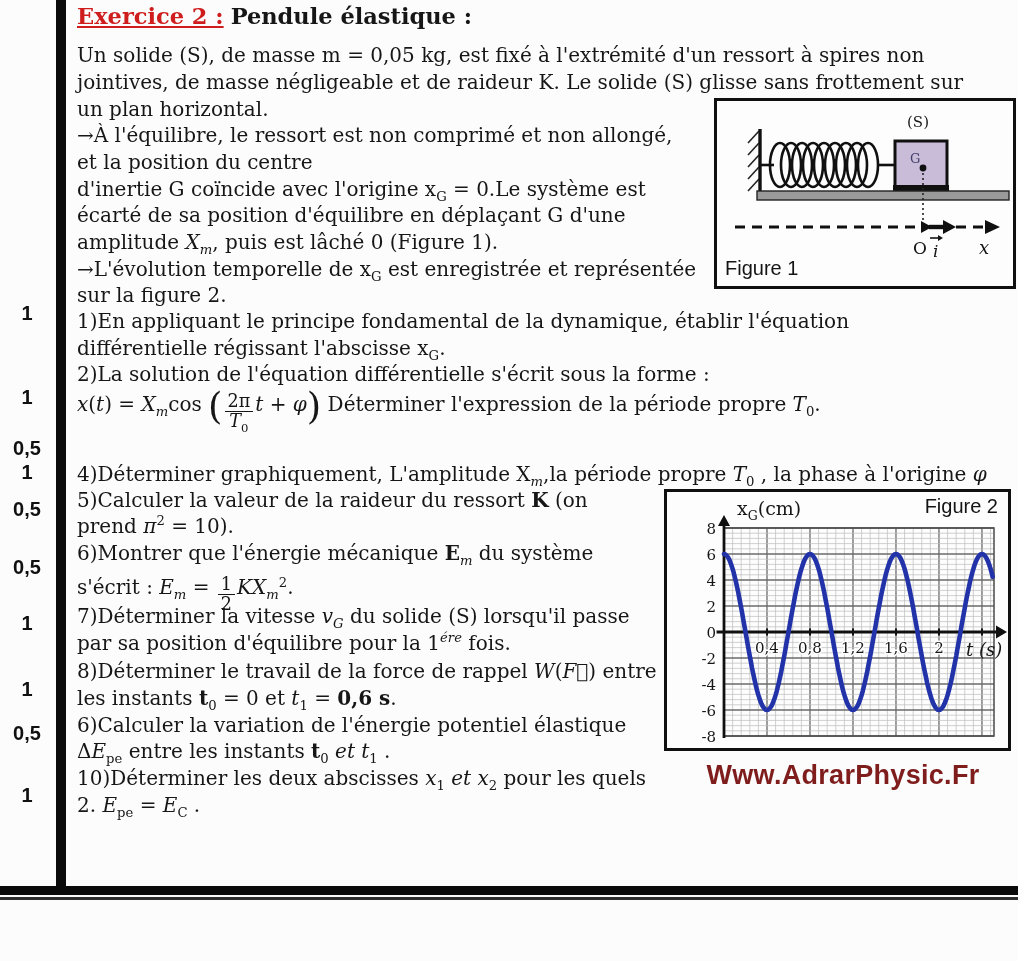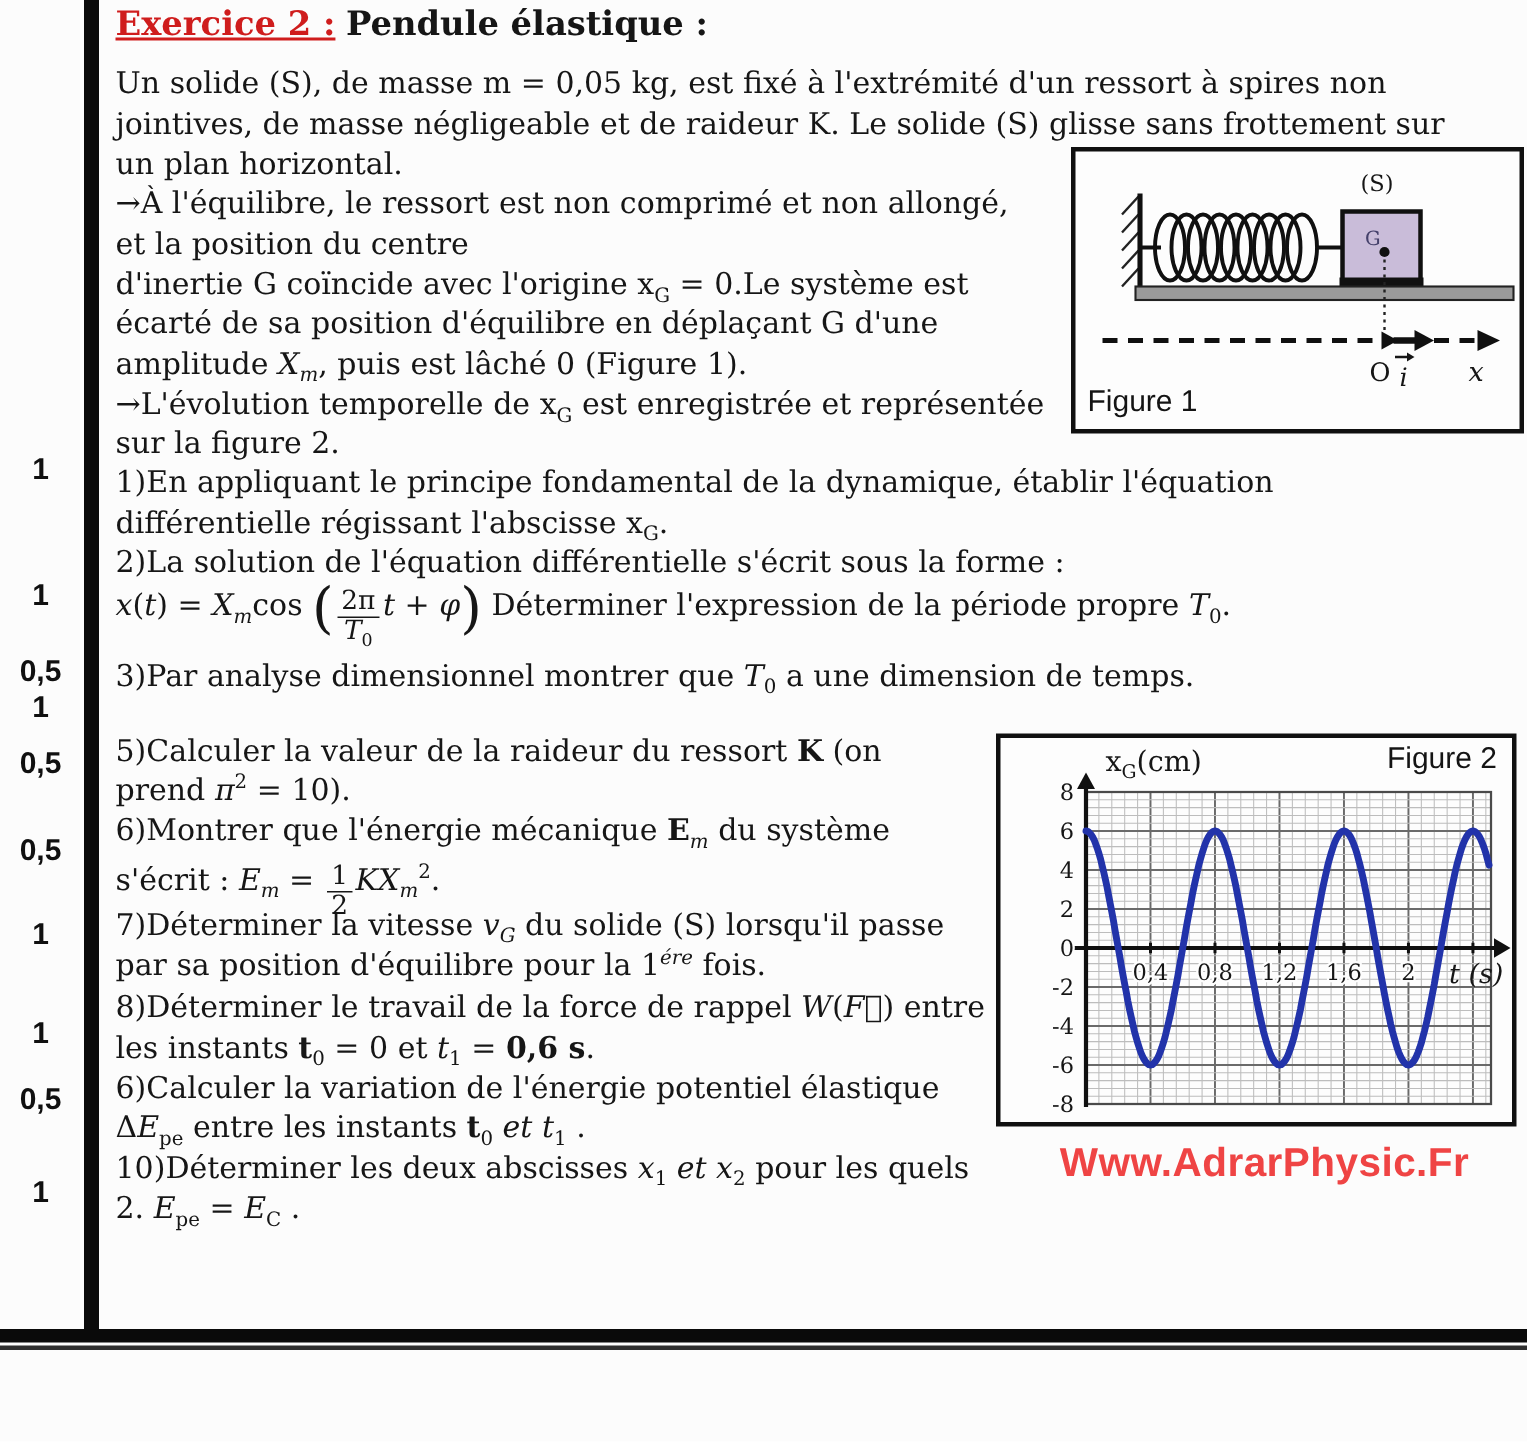--- a/index.html
+++ b/index.html
@@ -63,21 +63,21 @@
   <div class="tline" style="top:149px">et la position du centre</div>
   <div class="tline" style="top:176px">d'inertie G coïncide avec l'origine x<sub>G</sub> = 0.Le système est</div>
   <div class="tline" style="top:202px">écarté de sa position d'équilibre en déplaçant G d'une</div>
   <div class="tline" style="top:229px">amplitude <i>X<sub>m</sub></i>, puis est lâché 0 (Figure 1).</div>
   <div class="tline" style="top:256px">→L'évolution temporelle de x<sub>G</sub> est enregistrée et représentée</div>
   <div class="tline" style="top:282px">sur la figure 2.</div>
   <div class="tline" style="top:308px">1)En appliquant le principe fondamental de la dynamique, établir l'équation</div>
   <div class="tline" style="top:335px">différentielle régissant l'abscisse x<sub>G</sub>.</div>
   <div class="tline" style="top:361px">2)La solution de l'équation différentielle s'écrit sous la forme :</div>
   <div class="tline eq" style="top:381px"><i>x</i>(<i>t</i>) = <i>X</i><sub><i>m</i></sub>cos <span class="bigp">(</span><span class="frac"><span class="num">2π</span><span class="den"><i>T</i><sub>0</sub></span></span><i>t</i> + <i>φ</i><span class="bigp">)</span>  Déterminer l'expression de la période propre <i>T</i><sub>0</sub>.</div>
-  <div class="tline" style="top:437px">3)Par analyse dimensionnel montrer que <i>T</i><sub>0</sub> a une dimension de temps.</div>
+  <div class="tline" style="top:461px">4)Déterminer graphiquement, L'amplitude X<sub><i>m</i></sub>,la période propre <i>T</i><sub>0</sub> , la phase à l'origine <i>φ</i></div>
   <div class="tline" style="top:487px">5)Calculer la valeur de la raideur du ressort <b>K</b> (on</div>
   <div class="tline" style="top:513px">prend <i>π</i><sup>2</sup> = 10).</div>
   <div class="tline" style="top:540px">6)Montrer que l'énergie mécanique <b>E</b><sub><i>m</i></sub> du système</div>
   <div class="tline eq" style="top:564px">s'écrit : <i>E<sub>m</sub></i> = <span class="frac"><span class="num">1</span><span class="den">2</span></span><i>KX</i><sub><i>m</i></sub><sup>2</sup>.</div>
   <div class="tline" style="top:603px">7)Déterminer la vitesse <i>v<sub>G</sub></i> du solide (S) lorsqu'il passe</div>
   <div class="tline" style="top:630px">par sa position d'équilibre pour la 1<sup><i>ére</i></sup> fois.</div>
   <div class="tline" style="top:658px">8)Déterminer le travail de la force de rappel <i>W</i>(<i>F⃗</i>) entre</div>
   <div class="tline" style="top:685px">les instants <b>t</b><sub>0</sub> = 0 et <i>t</i><sub>1</sub> = <b>0,6 s</b>.</div>
   <div class="tline" style="top:712px">6)Calculer la variation de l'énergie potentiel élastique</div>
   <div class="tline" style="top:738px">Δ<i>E</i><sub>pe</sub> entre les instants <b>t</b><sub>0</sub> <i>et</i> <i>t</i><sub>1</sub> .</div>
@@ -241,15 +241,15 @@
         <text x="185.98089171974522" y="161" text-anchor="middle" font-size="15" fill="#161616" font-family="DejaVu Serif, serif" stroke="#fdfdfd" stroke-width="3" paint-order="stroke">1,2</text>
         <text x="228.97452229299364" y="161" text-anchor="middle" font-size="15" fill="#161616" font-family="DejaVu Serif, serif" stroke="#fdfdfd" stroke-width="3" paint-order="stroke">1,6</text>
         <text x="271.968152866242" y="161" text-anchor="middle" font-size="15" fill="#161616" font-family="DejaVu Serif, serif" stroke="#fdfdfd" stroke-width="3" paint-order="stroke">2</text>
         <path d="M57.0 62.0 L58.1 62.2 L59.1 63.0 L60.2 64.2 L61.3 65.8 L62.4 67.9 L63.4 70.5 L64.5 73.5 L65.6 76.9 L66.7 80.7 L67.7 84.8 L68.8 89.3 L69.9 94.2 L71.0 99.2 L72.0 104.6 L73.1 110.2 L74.2 115.9 L75.3 121.8 L76.3 127.8 L77.4 133.9 L78.5 140.0 L79.6 146.1 L80.6 152.2 L81.7 158.2 L82.8 164.1 L83.9 169.8 L84.9 175.4 L86.0 180.8 L87.1 185.8 L88.2 190.7 L89.2 195.2 L90.3 199.3 L91.4 203.1 L92.5 206.5 L93.5 209.5 L94.6 212.1 L95.7 214.2 L96.8 215.8 L97.8 217.0 L98.9 217.8 L100.0 218.0 L101.1 217.8 L102.1 217.0 L103.2 215.8 L104.3 214.2 L105.4 212.1 L106.4 209.5 L107.5 206.5 L108.6 203.1 L109.7 199.3 L110.7 195.2 L111.8 190.7 L112.9 185.8 L114.0 180.8 L115.0 175.4 L116.1 169.8 L117.2 164.1 L118.3 158.2 L119.3 152.2 L120.4 146.1 L121.5 140.0 L122.6 133.9 L123.6 127.8 L124.7 121.8 L125.8 115.9 L126.9 110.2 L127.9 104.6 L129.0 99.2 L130.1 94.2 L131.2 89.3 L132.2 84.8 L133.3 80.7 L134.4 76.9 L135.5 73.5 L136.5 70.5 L137.6 67.9 L138.7 65.8 L139.8 64.2 L140.8 63.0 L141.9 62.2 L143.0 62.0 L144.1 62.2 L145.1 63.0 L146.2 64.2 L147.3 65.8 L148.4 67.9 L149.4 70.5 L150.5 73.5 L151.6 76.9 L152.7 80.7 L153.7 84.8 L154.8 89.3 L155.9 94.2 L157.0 99.2 L158.0 104.6 L159.1 110.2 L160.2 115.9 L161.3 121.8 L162.3 127.8 L163.4 133.9 L164.5 140.0 L165.6 146.1 L166.6 152.2 L167.7 158.2 L168.8 164.1 L169.9 169.8 L170.9 175.4 L172.0 180.8 L173.1 185.8 L174.2 190.7 L175.2 195.2 L176.3 199.3 L177.4 203.1 L178.5 206.5 L179.5 209.5 L180.6 212.1 L181.7 214.2 L182.8 215.8 L183.8 217.0 L184.9 217.8 L186.0 218.0 L187.1 217.8 L188.1 217.0 L189.2 215.8 L190.3 214.2 L191.4 212.1 L192.4 209.5 L193.5 206.5 L194.6 203.1 L195.7 199.3 L196.7 195.2 L197.8 190.7 L198.9 185.8 L200.0 180.8 L201.0 175.4 L202.1 169.8 L203.2 164.1 L204.3 158.2 L205.3 152.2 L206.4 146.1 L207.5 140.0 L208.6 133.9 L209.6 127.8 L210.7 121.8 L211.8 115.9 L212.9 110.2 L213.9 104.6 L215.0 99.2 L216.1 94.2 L217.2 89.3 L218.2 84.8 L219.3 80.7 L220.4 76.9 L221.5 73.5 L222.5 70.5 L223.6 67.9 L224.7 65.8 L225.8 64.2 L226.8 63.0 L227.9 62.2 L229.0 62.0 L230.0 62.2 L231.1 63.0 L232.2 64.2 L233.3 65.8 L234.3 67.9 L235.4 70.5 L236.5 73.5 L237.6 76.9 L238.6 80.7 L239.7 84.8 L240.8 89.3 L241.9 94.2 L242.9 99.2 L244.0 104.6 L245.1 110.2 L246.2 115.9 L247.2 121.8 L248.3 127.8 L249.4 133.9 L250.5 140.0 L251.5 146.1 L252.6 152.2 L253.7 158.2 L254.8 164.1 L255.8 169.8 L256.9 175.4 L258.0 180.8 L259.1 185.8 L260.1 190.7 L261.2 195.2 L262.3 199.3 L263.4 203.1 L264.4 206.5 L265.5 209.5 L266.6 212.1 L267.7 214.2 L268.7 215.8 L269.8 217.0 L270.9 217.8 L272.0 218.0 L273.0 217.8 L274.1 217.0 L275.2 215.8 L276.3 214.2 L277.3 212.1 L278.4 209.5 L279.5 206.5 L280.6 203.1 L281.6 199.3 L282.7 195.2 L283.8 190.7 L284.9 185.8 L285.9 180.8 L287.0 175.4 L288.1 169.8 L289.2 164.1 L290.2 158.2 L291.3 152.2 L292.4 146.1 L293.5 140.0 L294.5 133.9 L295.6 127.8 L296.7 121.8 L297.8 115.9 L298.8 110.2 L299.9 104.6 L301.0 99.2 L302.1 94.2 L303.1 89.3 L304.2 84.8 L305.3 80.7 L306.4 76.9 L307.4 73.5 L308.5 70.5 L309.6 67.9 L310.7 65.8 L311.7 64.2 L312.8 63.0 L313.9 62.2 L315.0 62.0 L316.0 62.2 L317.1 63.0 L318.2 64.2 L319.3 65.8 L320.3 67.9 L321.4 70.5 L322.5 73.5 L323.6 76.9 L324.6 80.7 L325.7 84.8" fill="none" stroke="#2233aa" stroke-width="4.6" stroke-linecap="round" stroke-linejoin="round"></path>
       </svg>
     <span class="figcap">Figure 2</span>
     <span class="ylab">x<sub>G</sub>(cm)</span>
     <span class="xlab"><i>t</i> (s)</span>
   </div>
 
-  <div class="watermark" style="color: #ef4444;">Www.AdrarPhysic.Fr</div>
+  <div class="watermark" style="color: #7f1d1d;">Www.AdrarPhysic.Fr</div>
 
 </div>
 
 </body></html>

